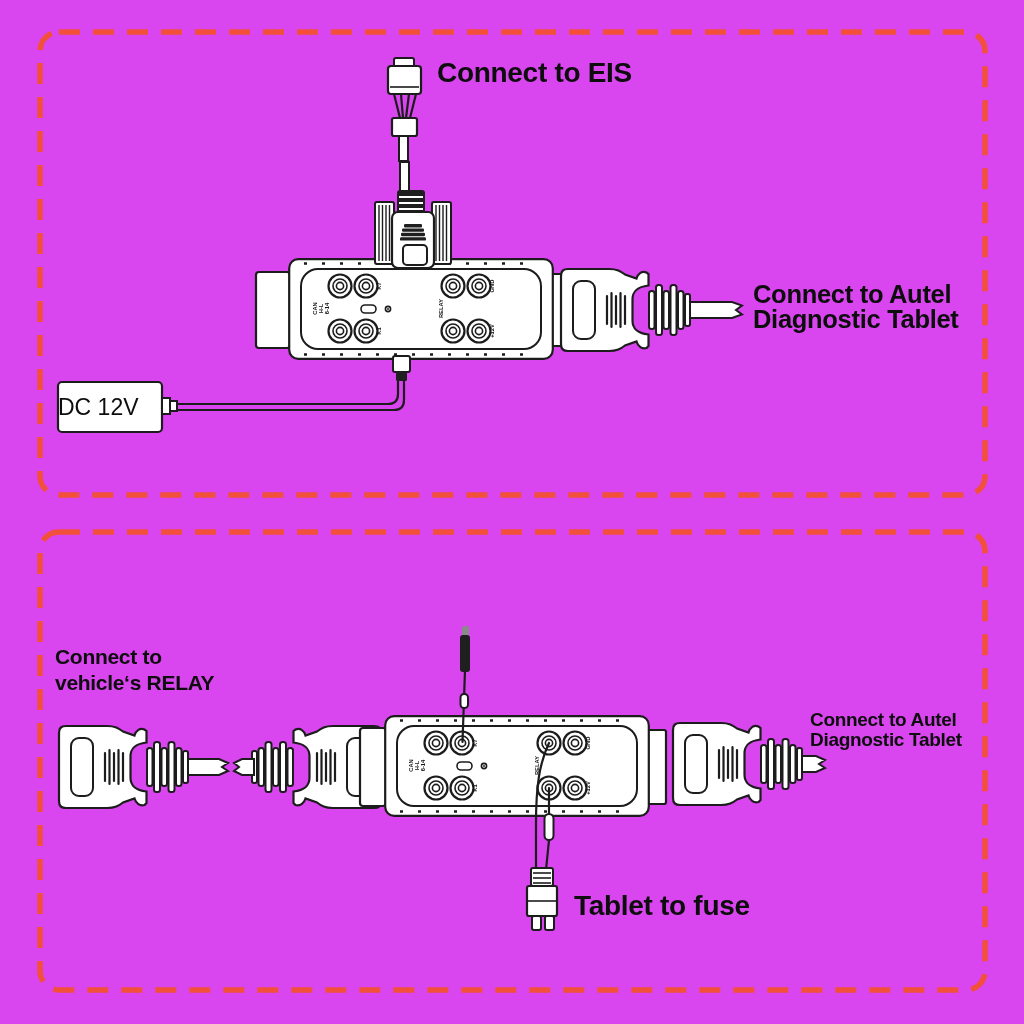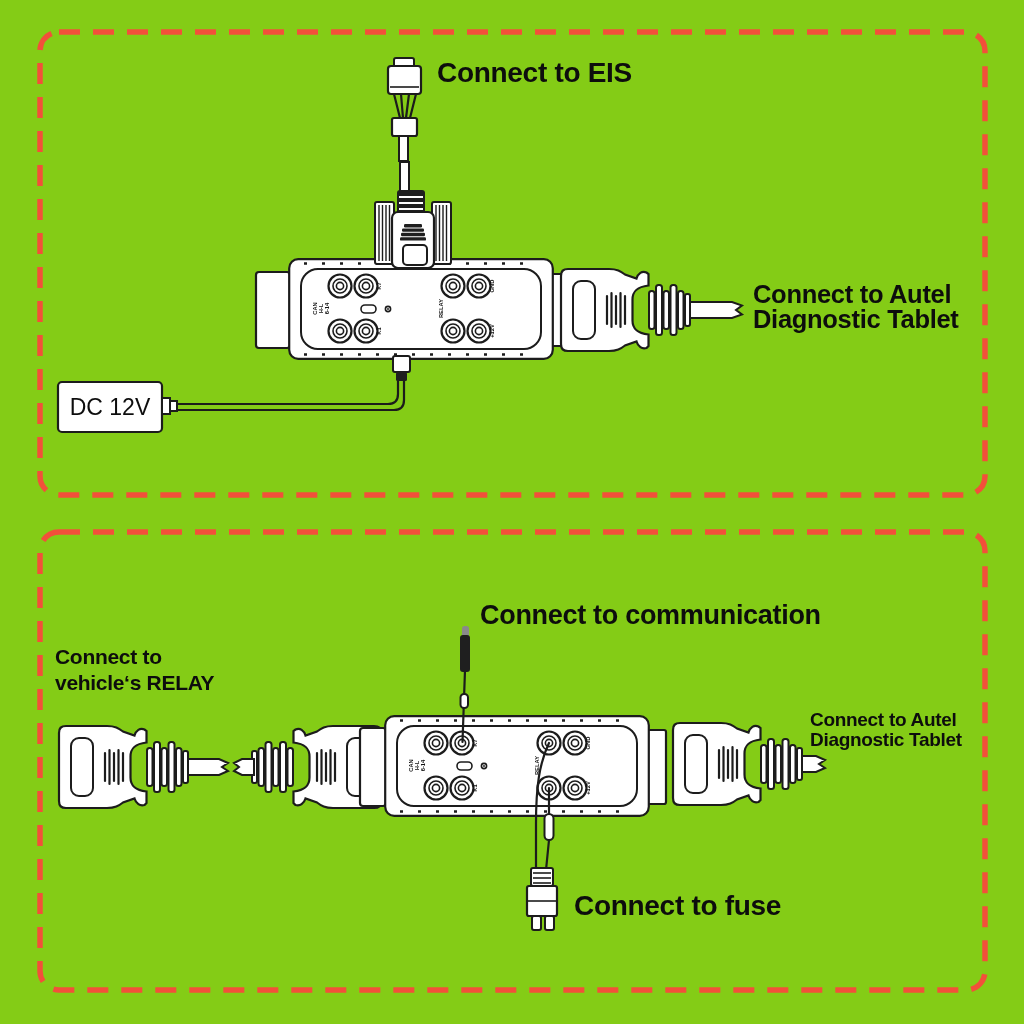--- a/index.html
+++ b/index.html
@@ -1,16 +1,16 @@
 <!DOCTYPE html>
 <html><head>
 <meta charset="utf-8">
 <style>
   html,body{margin:0;padding:0;background:#ffffff;}
-  .stage{position:relative;width:1024px;height:1024px;background:#84cc16;overflow:hidden;
+  .stage{position:relative;width:1024px;height:1024px;background:#d946ef;overflow:hidden;
          font-family:"Liberation Sans",sans-serif;}
   .stage svg{position:absolute;left:0;top:0;}
   .lbl{position:absolute;color:#0d0d0d;font-weight:700;letter-spacing:-0.3px;white-space:nowrap;}
   .lbl span{display:block;}
   
   .ln{stroke:#1c1c1c;fill:none;stroke-width:2.2;stroke-linecap:round;}
   .shape{stroke:#1c1c1c;fill:#ffffff;stroke-width:2.2;}
   .shape2{stroke:#1c1c1c;fill:#ffffff;stroke-width:2;}
   .thin{stroke:#1c1c1c;fill:none;stroke-width:1.6;}
   .dark{fill:#1f1f1f;stroke:none;}
@@ -205,31 +205,30 @@
   </g>
 </svg>
 
 <div class="lbl" style="left:437px;top:58px;font-size:28px;line-height:29px;">Connect to EIS</div>
 
 <div class="lbl" style="left:753px;top:282px;font-size:25.5px;line-height:25px;">
   <span>Connect to Autel</span>
   <span>Diagnostic Tablet</span>
 </div>
 
-<div class="lbl" style="left:58px;top:395px;width:104px;text-align:center;font-size:23px;line-height:24px;font-weight:400;letter-spacing:0;">DC 12V</div>
+<div class="lbl" style="left:58px;top:395px;width:104px;font-size:23px;line-height:24px;font-weight:400;letter-spacing:0;">DC 12V</div>
 
 <div class="lbl" style="left:55px;top:644px;font-size:21px;line-height:26px;">
   <span>Connect to</span>
   <span>vehicle‘s RELAY</span>
 </div>
 
 <div class="lbl" style="left:480px;top:602px;font-size:27px;line-height:26px;">
-  <span>Connect to communication</span>
 </div>
 
 <div class="lbl" style="left:810px;top:710px;font-size:19px;line-height:19.5px;">
   <span>Connect to Autel</span>
   <span>Diagnostic Tablet</span>
 </div>
 
-<div class="lbl" style="left:574px;top:891px;font-size:28px;line-height:29px;">Connect to fuse</div>
+<div class="lbl" style="left:574px;top:891px;font-size:28px;line-height:29px;">Tablet to fuse</div>
 
 </div>
 
 </body></html>

